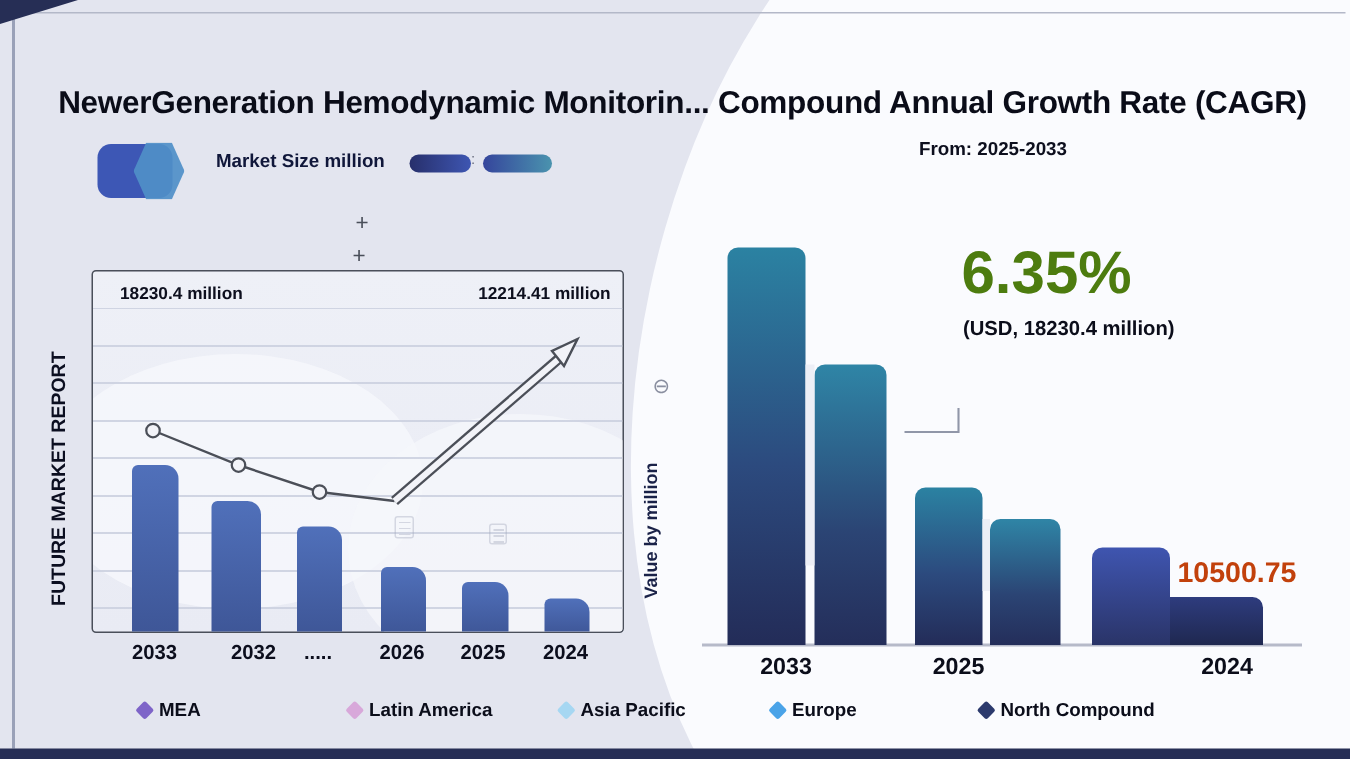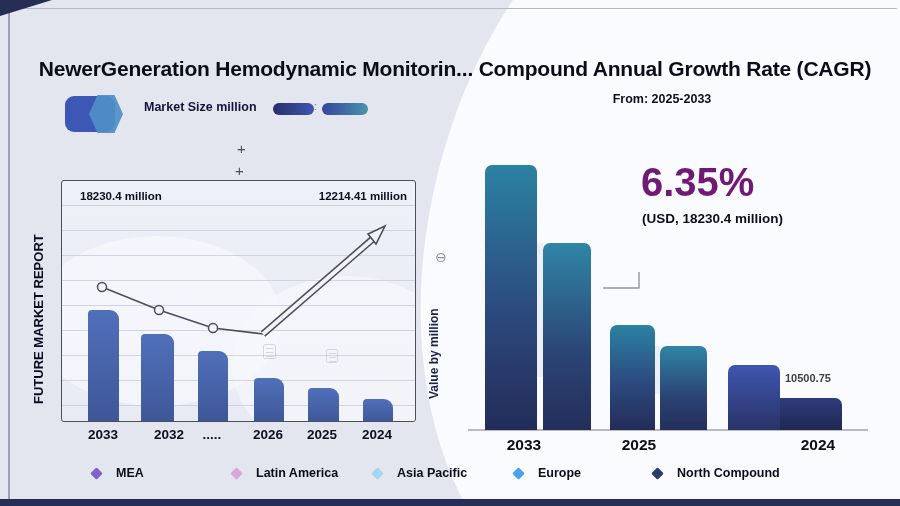--- a/index.html
+++ b/index.html
@@ -74,27 +74,27 @@
   
   .rbar { position:absolute; z-index:2; }
   .rgrad { background:linear-gradient(180deg,#2b82a2 0%,#2c4a7e 55%,#232c58 100%); }
   .rgrad-b { background:linear-gradient(180deg,#2f85a6 0%,#2b4474 60%,#242e5a 100%); }
   .bgrad1 { background:linear-gradient(180deg,#3f55b0 0%,#2a3468 100%); }
   .bgrad2 { background:linear-gradient(180deg,#2e3c7e 0%,#1f2850 100%); }
   .rdiv { position:absolute; background:#edeff6; z-index:3; }
   .baseline { left:468px; top:429px; width:400px; height:2px; background:#b6bac9; z-index:1; }
   .rxl { position:absolute; top:436px; width:64px; text-align:center;
     font-size:15.5px; font-weight:700; color:#0b0d1a; z-index:5; }
-  .cagr-value { left:641px; top:160px; font-size:40px; font-weight:700; color:#701a75; z-index:5; }
+  .cagr-value { left:641px; top:160px; font-size:40px; font-weight:700; color:#4d7c0f; z-index:5; }
   .cagr-detail { left:642px; top:211px; font-size:13.5px; font-weight:700; color:#0b0d1a; z-index:5; }
-  .value-callout { left:785px; top:372px; font-size:11px; font-weight:700; color:#404040; z-index:5; }
+  .value-callout { left:785px; top:372px; font-size:19px; font-weight:700; color:#c2410c; z-index:5; }
   .step-svg { left:600px; top:268px; z-index:2; }
 
   
-  .legend-item { position:absolute; top:466px; display:flex; align-items:center; gap:15px; z-index:5; }
+  .legend-item { position:absolute; top:466px; display:flex; align-items:center; gap:5px; z-index:5; }
   .diamond { width:9px; height:9px; transform:rotate(45deg); border-radius:1.5px; }
   .legend-label { font-size:12.5px; font-weight:700; color:#0b0d1a; }
   .d-mea { background:#7e64c8; } .d-latam { background:#d8a8da; }
   .d-apac { background:#a6d7f2; } .d-eur { background:#4aa3e8; } .d-na { background:#2c3a6d; }
 </style>
 </head>
 <body>
 
 <div class="swoosh"></div>
 

